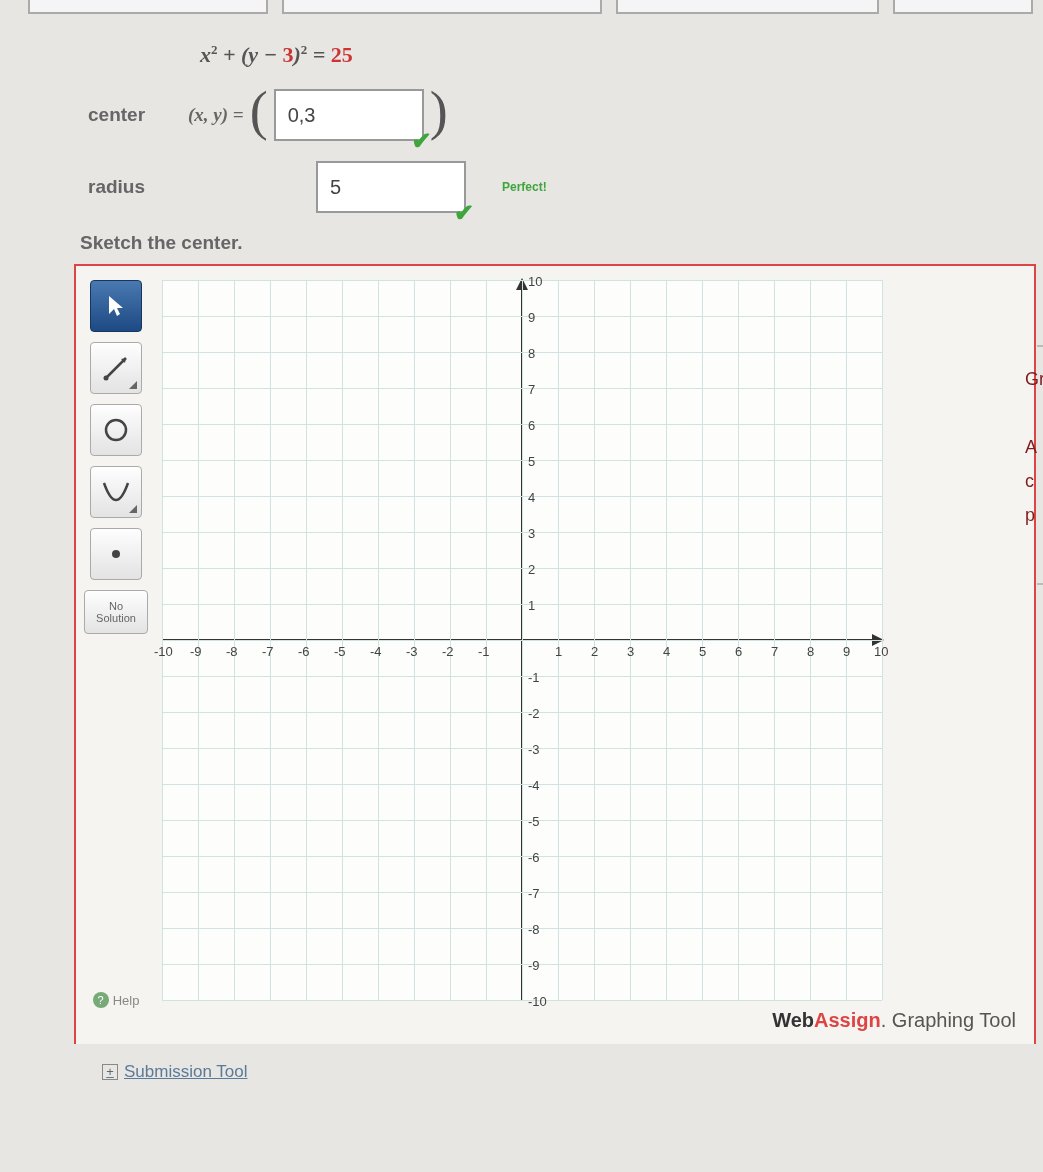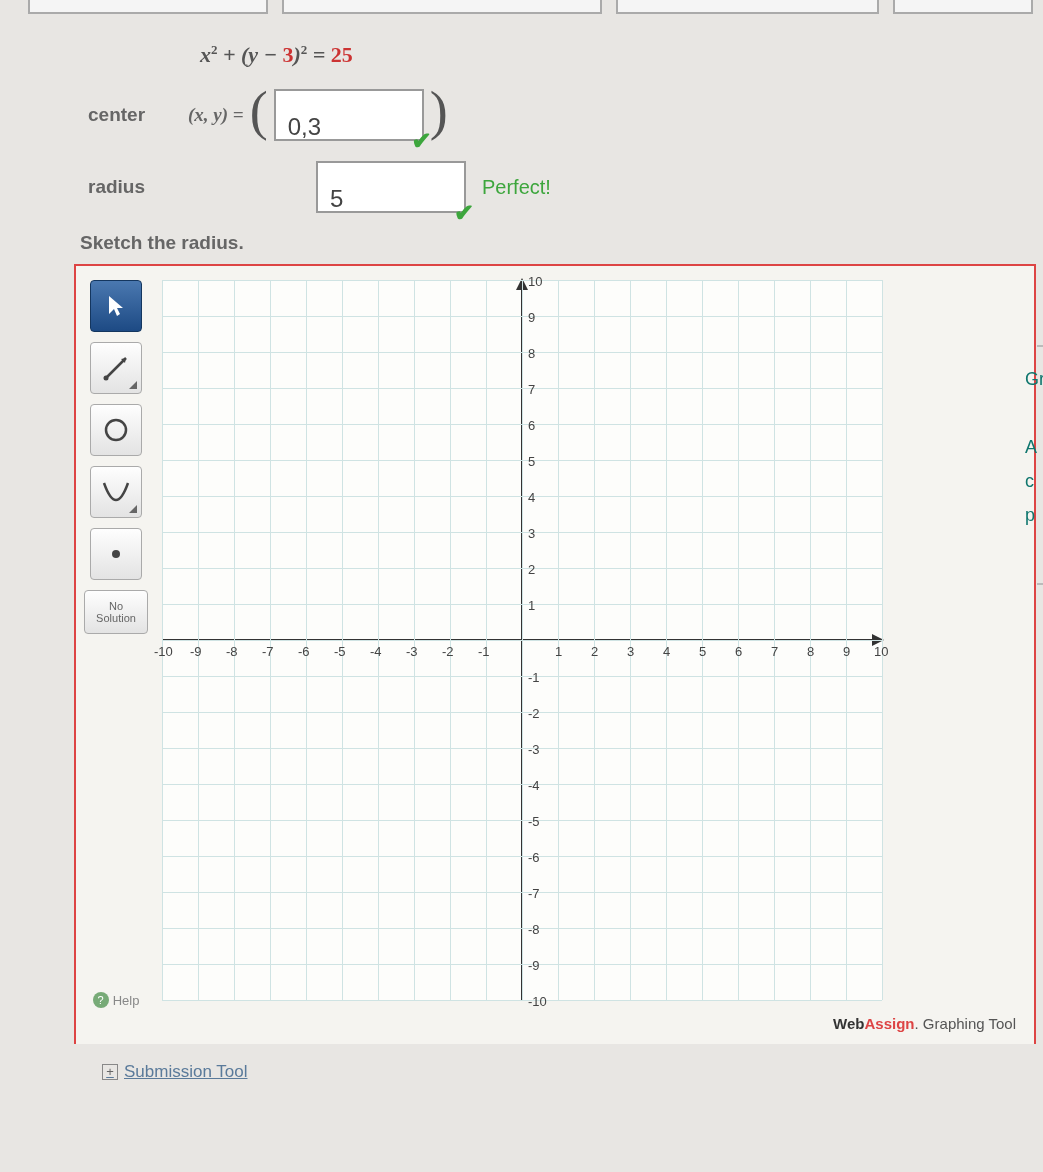--- a/index.html
+++ b/index.html
@@ -65,40 +65,40 @@
     line-height: 54px;
     color: #555;
     padding: 0 6px;
     position: relative;
     top: -4px;
   }
   .input-box {
     display: inline-block;
     border: 2px solid #999;
     background: #fff;
-    padding: 22px 12px;
+    padding: 13px 12px;
     min-width: 150px;
     height: 52px;
-    font-size: 24px;
+    font-size: 20px;
     color: #444;
   }
   .check-wrap { position: relative; display: inline-block; }
   .check {
     position: absolute;
     right: -8px;
     bottom: -14px;
     color: #3da63d;
     font-size: 24px;
     font-weight: bold;
   }
   .feedback {
     color: #3da63d;
-    font-weight: normal;
-    font-size: 20px;
-    margin-left: 16px;
+    font-weight: bold;
+    font-size: 12px;
+    margin-left: 36px;
   }
   .sketch-label {
     font-size: 19px;
     font-weight: bold;
     color: #666;
     margin: 16px 0 10px 0;
   }
   
   .graph-frame {
     border: 2px solid #d44;
@@ -207,31 +207,31 @@
     background: linear-gradient(#fefefe,#e8e8e8);
     display:flex;flex-direction:column;align-items:center;justify-content:center;
     font-size: 10px; color:#888; gap:2px;
     cursor: pointer;
   }
   .side-btn.disabled { opacity: .55; cursor: default; }
   .wa-brand {
     position: absolute;
     right: 18px;
     bottom: 12px;
-    font-size: 15px;
+    font-size: 20px;
     color: #555;
   }
   .wa-brand b.web { color:#333; }
   .wa-brand b.assign { color:#d44; }
   .right-cut {
     position: absolute;
     right: 0; top: 360px;
     width: 18px;
     font-size: 18px;
-    color: #0f766e;
+    color: #7f1d1d;
     line-height: 2.2;
     text-align: left;
   }
   .right-cut div { height: 34px; }
   .right-panel-border {
     position:absolute; right:0; top:345px; width:6px; height:240px;
     border-top:2px solid #bbb; border-bottom:2px solid #bbb;
   }
   .submission {
     margin: 18px 0 0 22px;
@@ -277,21 +277,21 @@
   <div class="answer-row">
     <span class="row-label">radius</span>
     <span style="width:128px"></span>
     <span class="check-wrap">
       <span class="input-box">5</span>
       <span class="check">✔</span>
     </span>
     <span class="feedback">Perfect!</span>
   </div>
 
-  <div class="sketch-label">Sketch the radius.</div>
+  <div class="sketch-label">Sketch the center.</div>
 
   <div class="graph-frame">
 
     <div class="toolbar">
       <div class="tool-btn active">
         <svg width="20" height="24" viewBox="0 0 20 24">
             <path d="M3 2 L3 20 L8 15 L11 22 L14 20 L11 14 L17 14 Z" fill="#fff"></path>
           </svg>
       </div>
       <div class="tool-btn">

